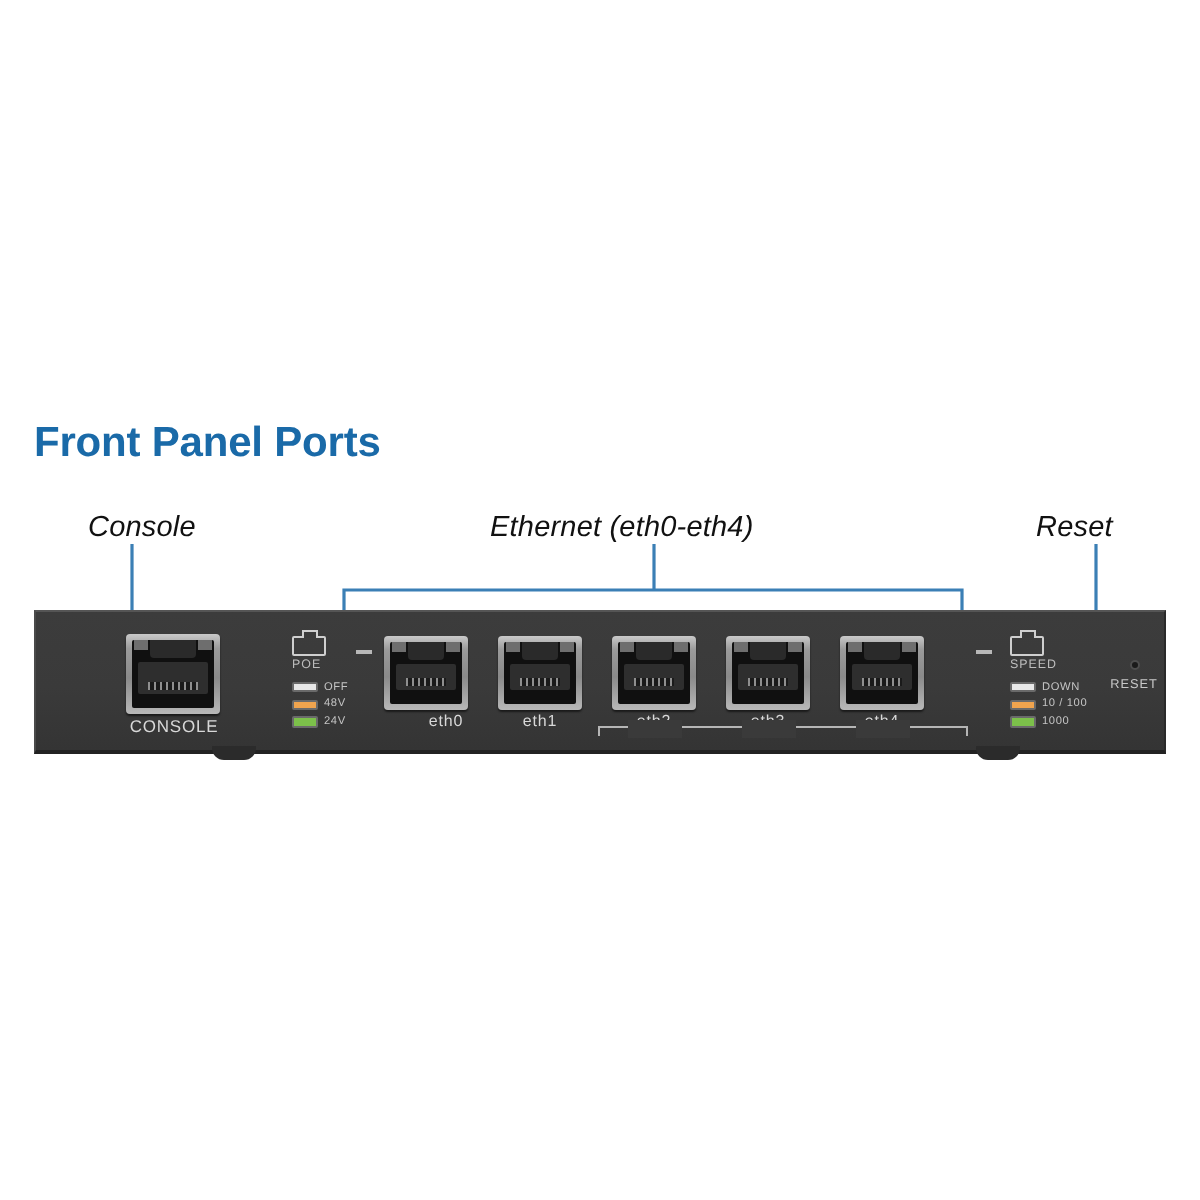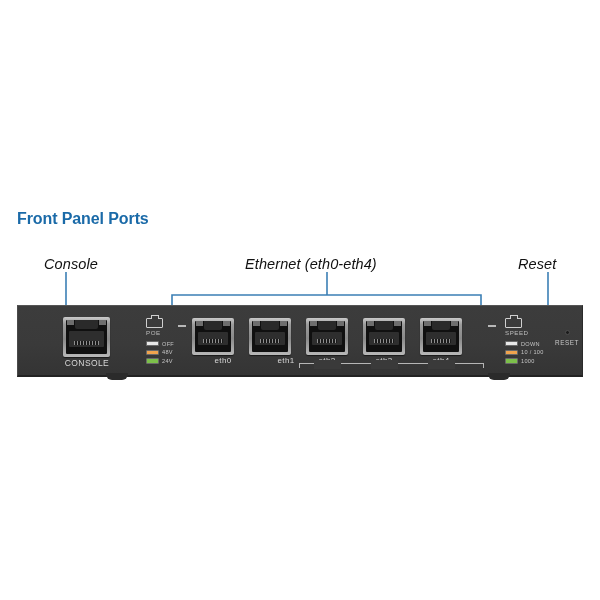--- a/index.html
+++ b/index.html
@@ -14,21 +14,21 @@
     overflow: hidden;
     font-family: "Liberation Sans", sans-serif;
     -webkit-font-smoothing: antialiased;
   }
 
   
   .page-title {
     position: absolute;
     left: 17px;
     top: 210px;
-    font-size: 16px;
+    font-size: 21px;
     font-weight: 600;
     letter-spacing: -0.1px;
     color: #1a6aa8;
     white-space: nowrap;
   }
 
   
   .callout-label {
     position: absolute;
     font-style: italic;
@@ -353,21 +353,21 @@
   <div class="port" style="left:231px">
     <div class="port-inner">
       <div class="port-tab-l"></div>
       <div class="port-tab-r"></div>
       <div class="port-notch"></div>
       <div class="port-body">
         <div class="port-pins"></div>
       </div>
     </div>
   </div>
-  <div class="port-label" style="left:247px;width:42px">eth1</div>
+  <div class="port-label" style="left:231px;width:42px">eth1</div>
 
   <div class="port" style="left:288px">
     <div class="port-inner">
       <div class="port-tab-l"></div>
       <div class="port-tab-r"></div>
       <div class="port-notch"></div>
       <div class="port-body">
         <div class="port-pins"></div>
       </div>
     </div>

